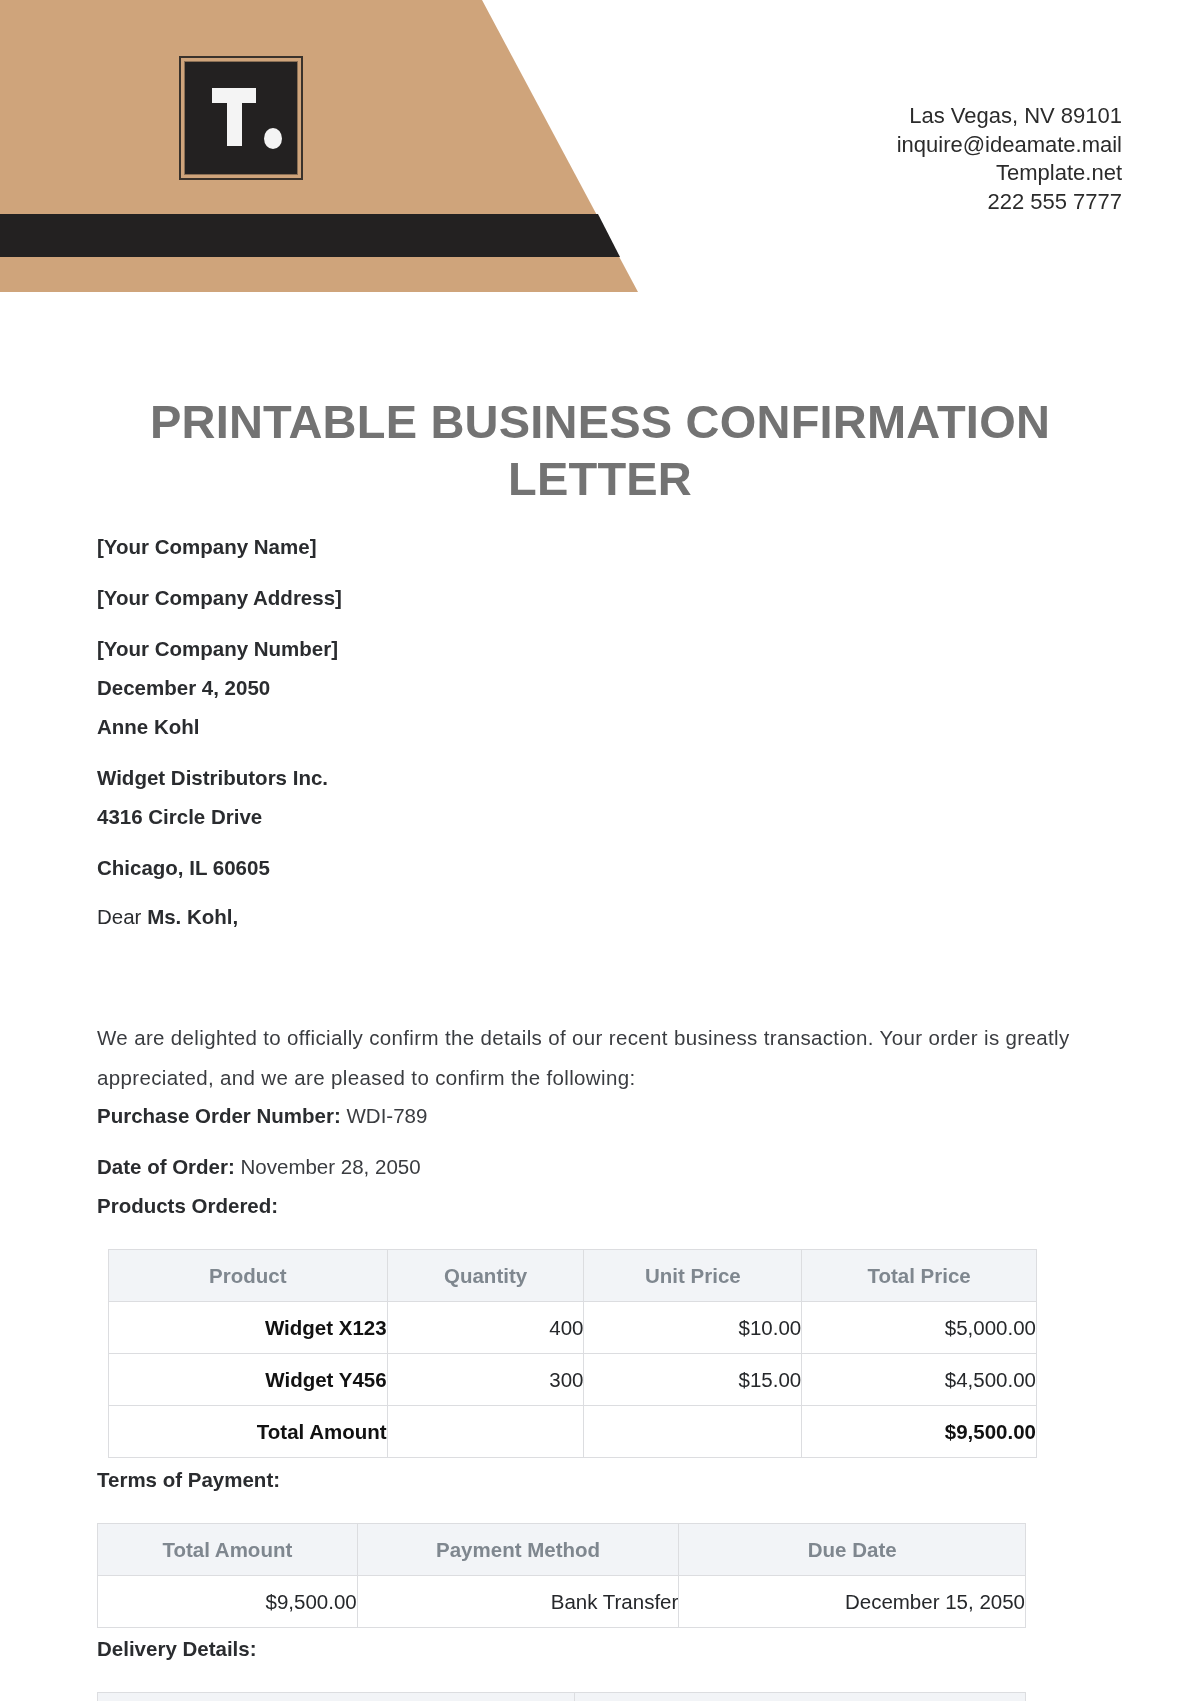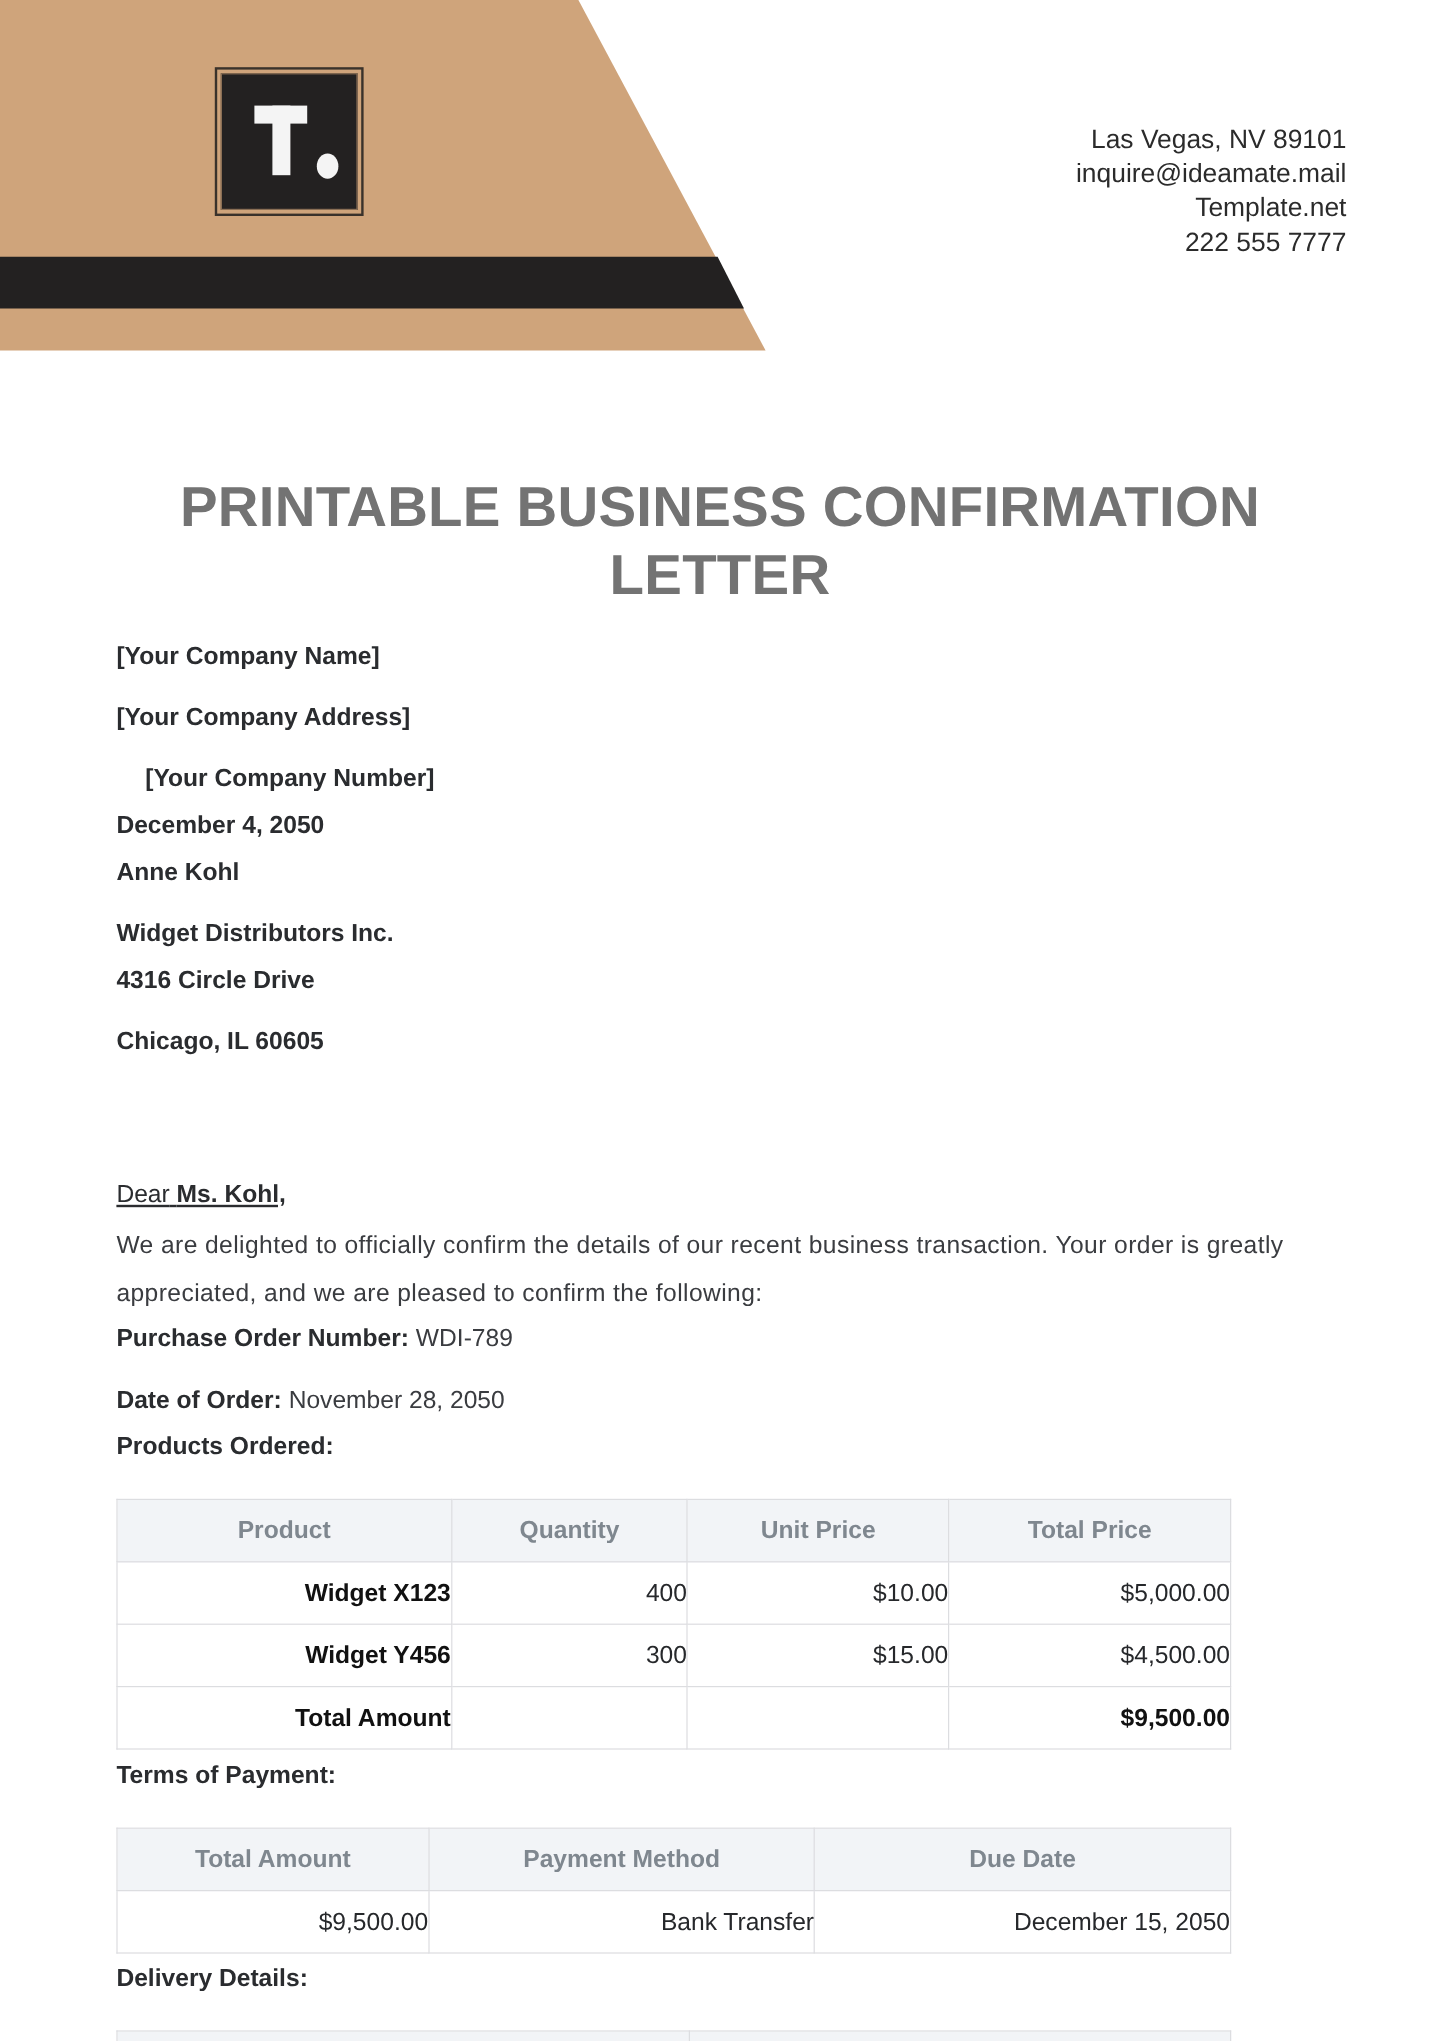--- a/index.html
+++ b/index.html
@@ -65,45 +65,45 @@
   <div>222 555 7777</div>
 </div>
 
 <h1 class="title" style="margin:0;">
   <div>PRINTABLE BUSINESS CONFIRMATION</div>
   <div>LETTER</div>
 </h1>
 
 <div class="line b" style="top:535px;">[Your Company Name]</div>
 <div class="line b" style="top:586px;">[Your Company Address]</div>
-<div class="line b" style="top:637px;margin-left:24px;">[Your Company Number]</div>
+<div class="line b" style="top:637px;">[Your Company Number]</div>
 <div class="line b" style="top:676px;">December 4, 2050</div>
 <div class="line b" style="top:715px;">Anne Kohl</div>
 <div class="line b" style="top:766px;text-align:right;">Widget Distributors Inc.</div>
 <div class="line b" style="top:805px;">4316 Circle Drive</div>
 <div class="line b" style="top:856px;">Chicago, IL 60605</div>
 
-<div class="line" style="top:984px;text-decoration:underline;">
+<div class="line" style="top:905px;">
   <span>Dear</span>
   <span class="b">Ms. Kohl,</span>
 </div>
 
 <div class="para" style="top:1018px;">We are delighted to officially confirm the details of our recent business transaction. Your order is greatly appreciated, and we are pleased to confirm the following:</div>
 
 <div class="line" style="top:1104px;">
   <span class="b">Purchase Order Number:</span>
   <span style="color:#3a3c40;">WDI-789</span>
 </div>
 <div class="line" style="top:1155px;">
   <span class="b">Date of Order:</span>
   <span style="color:#3a3c40;">November 28, 2050</span>
 </div>
 <div class="line b" style="top:1194px;">Products Ordered:</div>
 
-<table class="grid" style="top:1249px; width:929px;">
+<table class="grid" style="top:1249px; width:929px;margin-left:11px;">
   <colgroup>
       <col style="width:279px">
       <col style="width:197px">
       <col style="width:218px">
       <col style="width:235px">
     </colgroup>
   <thead>
     <tr>
       <th>Product</th>
       <th>Quantity</th>

